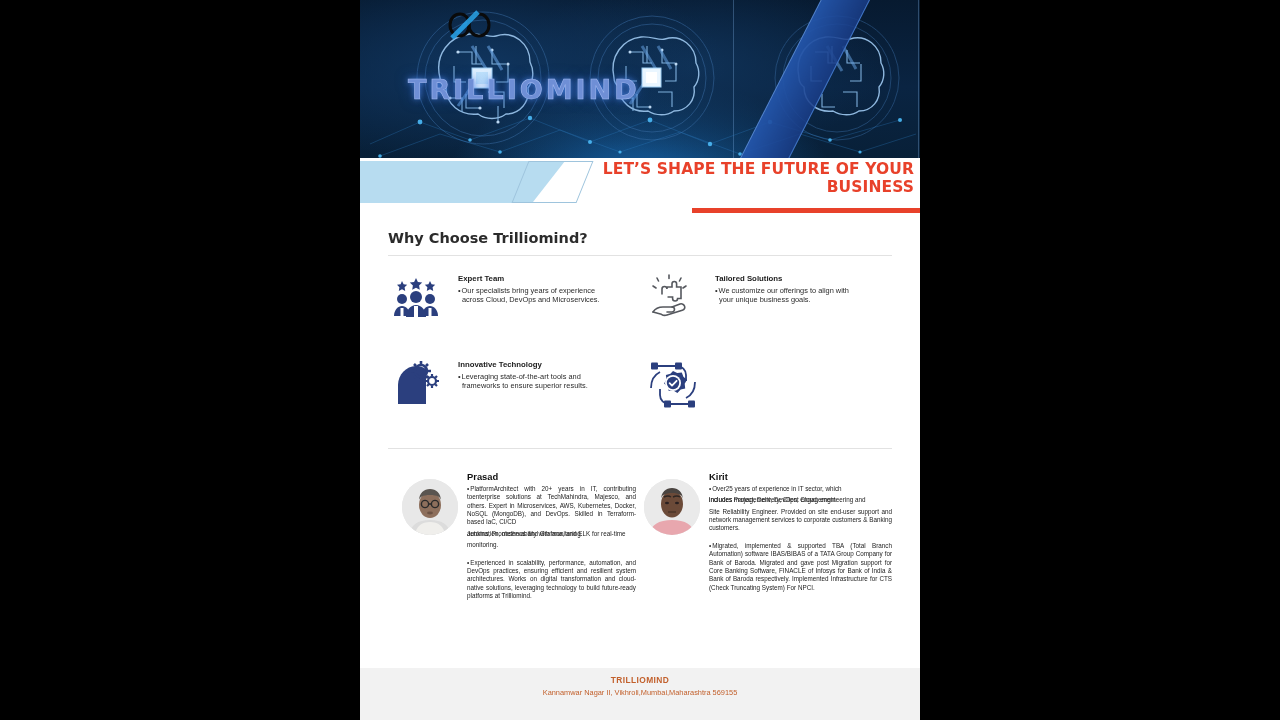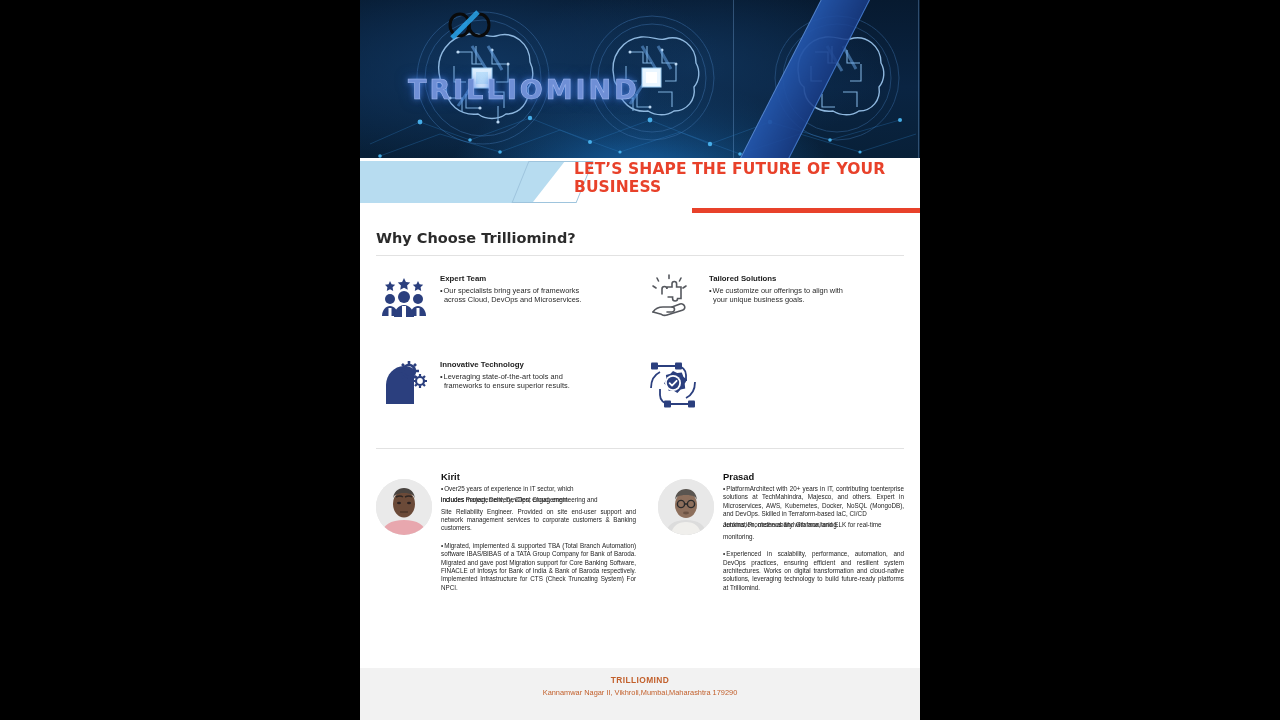--- a/index.html
+++ b/index.html
@@ -70,41 +70,41 @@
     background: #b7dcf0;
     clip-path: polygon(0 0, 100% 0, 84% 100%, 0 100%);
   }
   .band-para-outline {
     position: absolute; left: 160px; top: 3px; height: 42px; width: 65px;
     border: 1px solid #9ec4dd; background: transparent;
     transform: skewX(-22deg);
   }
   .hero-title {
     position: absolute; right: 6px; top: 2px; width: 340px;
-    text-align: left;
+    text-align: right;
     font-family: "DejaVu Sans", sans-serif;
     font-size: 15.5px; font-weight: 700; line-height: 1.18;
     color: #e8412a; letter-spacing: .1px;
   }
   .title-rule {
     position: absolute; right: 0px; top: 50px; width: 228px; height: 5px; background: #e8412a;
   }
 
   
-  .section { padding: 0 16px; }
+  .section { padding: 0 28px; }
   .section-head {
     font-family: "DejaVu Sans", sans-serif;
     font-size: 14.5px; font-weight: 700; color: #2b2b2b;
     padding-top: 12px;
   }
   .section-rule { height: 1px; background: #e2e2e2; margin-top: 9px; }
 
   
   .features { display: grid; grid-template-columns: 1fr 1fr; column-gap: 10px; row-gap: 6px; margin-top: 12px; }
-  .feature { display: flex; gap: 8px; min-height: 80px; }
+  .feature { display: flex; gap: 14px; min-height: 80px; }
   .f-icon { width: 56px; flex: 0 0 56px; display: flex; align-items: flex-start; justify-content: center; padding-top: 4px; }
   .f-body { flex: 1; padding-top: 6px; }
   .f-title { font-size: 7.8px; font-weight: 700; color: #1b1b1b; font-family: "Liberation Sans", sans-serif; }
   .f-desc { font-size: 7.4px; color: #2a2a2a; line-height: 1.25; margin-top: 3px; }
   .f-desc .b { margin-right: 1px; }
   .f-desc .ind { display: block; padding-left: 4px; }
 
   
   .members { display: grid; grid-template-columns: 1fr 1fr; column-gap: 8px; margin-top: 22px; }
   .member { display: flex; gap: 9px; }
@@ -268,21 +268,21 @@
               <g fill="#ffffff">
                 <path d="M23 34h4v11h-4z"></path>
                   <path d="M9.5 36h3v8h-3z"></path>
                   <path d="M37.5 36h3v8h-3z"></path>
               </g>
             </svg>
           </div>
           <div class="f-body">
             <div class="f-title">Expert Team</div>
             <div class="f-desc">
-              <span class="b">•</span><span>Our specialists bring years of frameworks</span>
+              <span class="b">•</span><span>Our specialists bring years of experience</span>
               <span class="ind">across Cloud, DevOps and Microservices.</span>
             </div>
           </div>
         </div>
 
         <div class="feature">
           <div class="f-icon">
             <svg width="50" height="50" viewBox="0 0 50 50">
               <g fill="none" stroke="#55585e" stroke-width="1.6" stroke-linecap="round">
                 <path d="M5 14l3 2M9 6l1.5 3M21 3l0 3.5M33 6l-1.5 3M38 14l-3 2"></path>
@@ -348,51 +348,20 @@
           </div>
         </div>
 
       </div>
     </div>
 
     <div class="section" style="margin-top:14px">
       <div class="section-rule"></div>
 
       <div class="members">
-
-        <div class="member">
-          <div class="m-ava">
-            <svg viewBox="0 0 56 56" width="56" height="56">
-              <rect width="56" height="56" fill="#eaeaea"></rect>
-              <path d="M6 56c0-10 9-15 22-15s22 5 22 15z" fill="#e8a7ae"></path>
-              <ellipse cx="28" cy="25" rx="11" ry="13.5" fill="#6b4a38"></ellipse>
-              <path d="M17 21c0-8 5-12 11-12s11 4 11 12c0-5-4-7-11-7s-11 2-11 7z" fill="#4a4440"></path>
-              <g fill="#2a2020">
-                <ellipse cx="23" cy="24" rx="2" ry="1.3"></ellipse>
-                  <ellipse cx="33" cy="24" rx="2" ry="1.3"></ellipse>
-              </g>
-              <path d="M24 33h8" stroke="#3d2a20" stroke-width="1.2" fill="none"></path>
-              <path d="M20 18q4-2 7 0M29 18q4-2 7 0" stroke="#2e2622" stroke-width="1.4" fill="none"></path>
-            </svg>
-          </div>
-          <div class="m-body">
-            <div class="m-name">Kirit</div>
-            <div class="m-para">
-              <span class="bullet">•</span><span>Over25 years of experience in IT sector, which</span>
-            </div>
-            <div class="m-para overlap-wrap">
-              <span>includes management, DevOps, Cloud, engineering and</span>
-              <span>includes Project, Delivery, Client engagement</span>
-            </div>
-            <div class="m-para j">Site Reliability Engineer. Provided on site end-user support and network management services to corporate customers &amp; Banking customers.</div>
-            <div class="m-para" style="margin-top:9px">
-              <span class="bullet">•</span><span>Migrated, implemented &amp; supported TBA (Total Branch Automation) software IBAS/BIBAS of a TATA Group Company for Bank of Baroda. Migrated and gave post Migration support for Core Banking Software, FINACLE of Infosys for Bank of India &amp; Bank of Baroda respectively. Implemented Infrastructure for CTS (Check Truncating System) For NPCI.</span>
-            </div>
-          </div>
-        </div>
 
         <div class="member" style="padding-left:14px">
           <div class="m-ava">
             <svg viewBox="0 0 56 56" width="56" height="56">
               <rect width="56" height="56" fill="#e8e8e8"></rect>
               <path d="M8 56c0-10 8-15 20-15s20 5 20 15z" fill="#dcdcdc"></path>
               <path d="M13 56c1-9 7-13 15-13s14 4 15 13z" fill="#f0efec"></path>
               <ellipse cx="28" cy="26" rx="11" ry="13" fill="#8d6f5c"></ellipse>
               <path d="M17 22c0-8 5-12 11-12s11 4 11 12c0-4-4-6-11-6s-11 2-11 6z" fill="#5a5550"></path>
               <g fill="none" stroke="#2a2a2a" stroke-width="1.4">
@@ -412,22 +381,53 @@
               <span>Jenkins, Prometheus and Grafana, and ELK for real-time</span>
               <span>automation, observability with monitoring.</span>
             </div>
             <div class="m-para">monitoring.</div>
             <div class="m-para j" style="margin-top:9px">
               <span class="bullet">•</span><span>Experienced in scalability, performance, automation, and DevOps practices, ensuring efficient and resilient system architectures. Works on digital transformation and cloud-native solutions, leveraging technology to build future-ready platforms at Trilliomind.</span>
             </div>
           </div>
         </div>
 
+        <div class="member">
+          <div class="m-ava">
+            <svg viewBox="0 0 56 56" width="56" height="56">
+              <rect width="56" height="56" fill="#eaeaea"></rect>
+              <path d="M6 56c0-10 9-15 22-15s22 5 22 15z" fill="#e8a7ae"></path>
+              <ellipse cx="28" cy="25" rx="11" ry="13.5" fill="#6b4a38"></ellipse>
+              <path d="M17 21c0-8 5-12 11-12s11 4 11 12c0-5-4-7-11-7s-11 2-11 7z" fill="#4a4440"></path>
+              <g fill="#2a2020">
+                <ellipse cx="23" cy="24" rx="2" ry="1.3"></ellipse>
+                  <ellipse cx="33" cy="24" rx="2" ry="1.3"></ellipse>
+              </g>
+              <path d="M24 33h8" stroke="#3d2a20" stroke-width="1.2" fill="none"></path>
+              <path d="M20 18q4-2 7 0M29 18q4-2 7 0" stroke="#2e2622" stroke-width="1.4" fill="none"></path>
+            </svg>
+          </div>
+          <div class="m-body">
+            <div class="m-name">Kirit</div>
+            <div class="m-para">
+              <span class="bullet">•</span><span>Over25 years of experience in IT sector, which</span>
+            </div>
+            <div class="m-para overlap-wrap">
+              <span>includes management, DevOps, Cloud, engineering and</span>
+              <span>includes Project, Delivery, Client engagement</span>
+            </div>
+            <div class="m-para j">Site Reliability Engineer. Provided on site end-user support and network management services to corporate customers &amp; Banking customers.</div>
+            <div class="m-para" style="margin-top:9px">
+              <span class="bullet">•</span><span>Migrated, implemented &amp; supported TBA (Total Branch Automation) software IBAS/BIBAS of a TATA Group Company for Bank of Baroda. Migrated and gave post Migration support for Core Banking Software, FINACLE of Infosys for Bank of India &amp; Bank of Baroda respectively. Implemented Infrastructure for CTS (Check Truncating System) For NPCI.</span>
+            </div>
+          </div>
+        </div>
+
       </div>
     </div>
 
     <div class="footer">
       <div class="f-brand">TRILLIOMIND</div>
-      <div class="f-line">Kannamwar Nagar II, Vikhroli,Mumbai,Maharashtra 179290</div>
+      <div class="f-line">Kannamwar Nagar II, Vikhroli,Mumbai,Maharashtra 569155</div>
     </div>
 
   </div>
 </div>
 
 </body></html>

